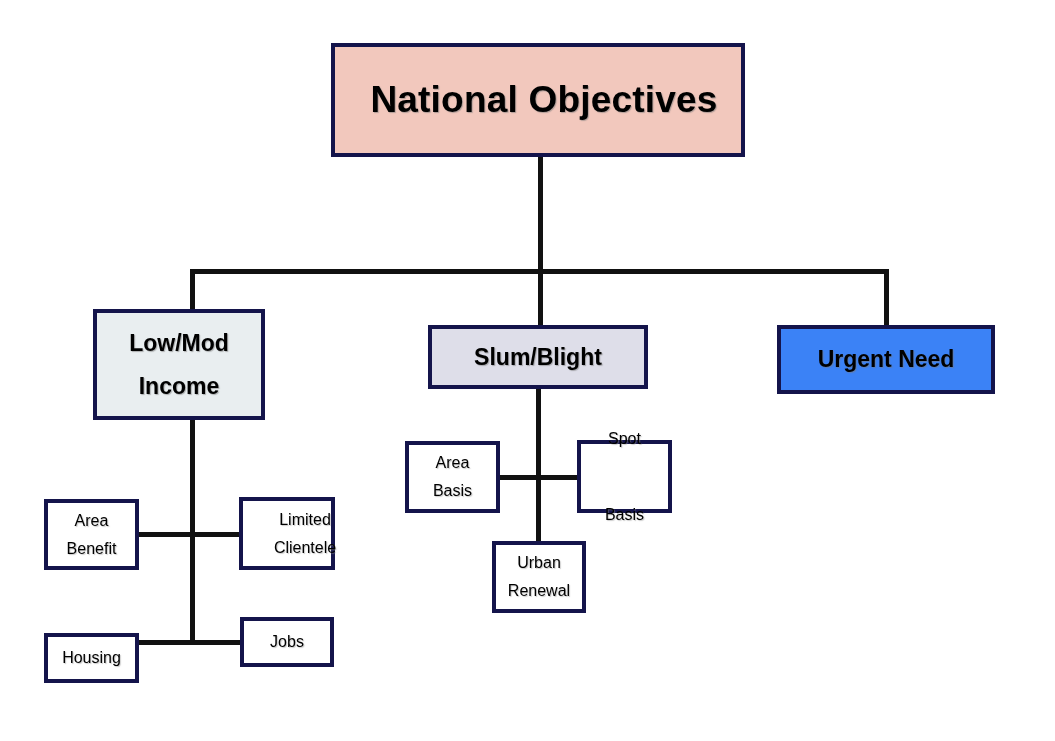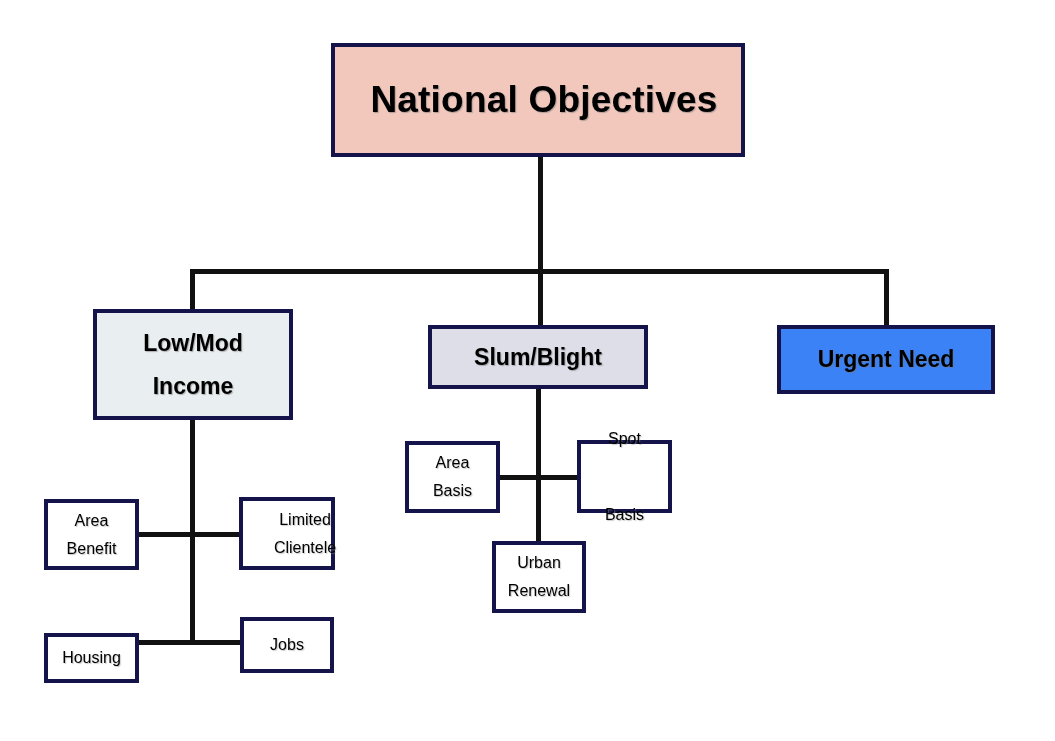--- a/index.html
+++ b/index.html
@@ -50,21 +50,21 @@
   }
 
   
   .node-l1 {
     font-size: 23px;
     font-weight: bold;
   }
   .node-lowmod {
     left: 93px;
     top: 309px;
-    width: 200px;
+    width: 172px;
     height: 111px;
     background: #e9eef0;
     line-height: 1.85;
   }
   .node-slum {
     left: 428px;
     top: 325px;
     width: 220px;
     height: 64px;
     background: #dedee9;
@@ -82,21 +82,21 @@
     background: #ffffff;
     font-size: 16px;
     font-weight: normal;
     border-width: 4px;
     line-height: 1.75;
     text-shadow: 1px 1px 1px rgba(150,150,150,0.5);
   }
   .node-area-benefit     { left: 44px;  top: 499px; width: 95px;  height: 71px; }
   .node-limited-clientele{ left: 239px; top: 497px; width: 96px;  height: 73px; padding-left: 36px; }
   .node-housing          { left: 44px;  top: 633px; width: 95px;  height: 50px; }
-  .node-jobs             { left: 240px; top: 617px; width: 94px;  height: 56px; }
+  .node-jobs             { left: 240px; top: 617px; width: 94px;  height: 50px; }
   .node-area-basis       { left: 405px; top: 441px; width: 95px;  height: 72px; }
   .node-spot-basis       { left: 577px; top: 440px; width: 95px;  height: 73px; gap: 48px; }
   .node-urban-renewal    { left: 492px; top: 541px; width: 94px;  height: 72px; }
 
   
   .conn {
     position: absolute;
     background: #111111;
     z-index: 1;
   }

